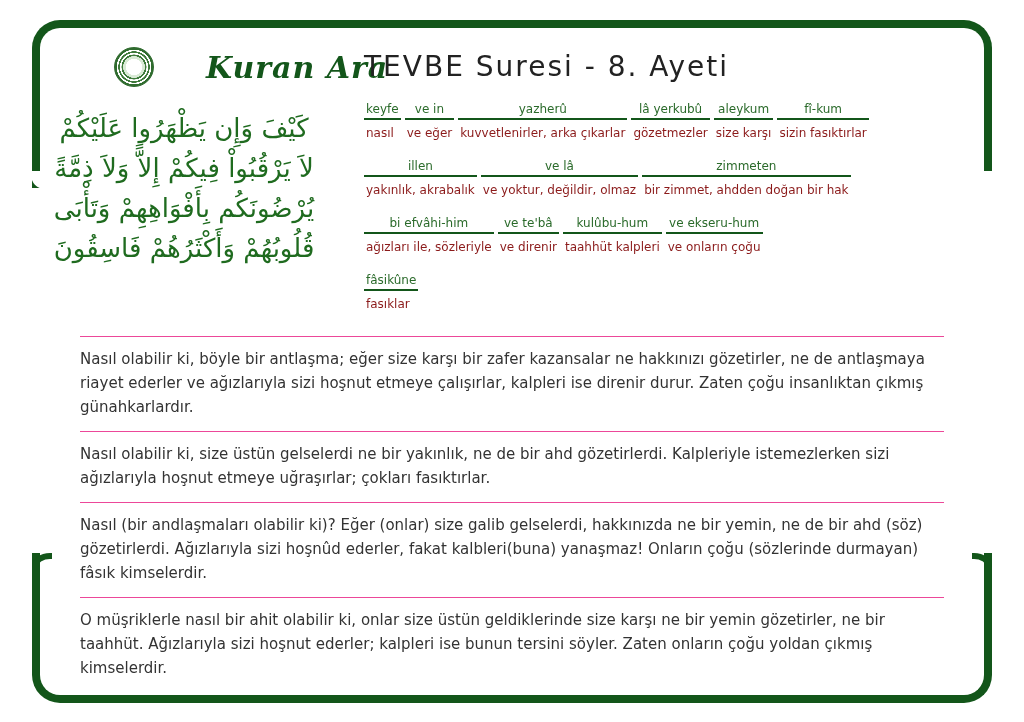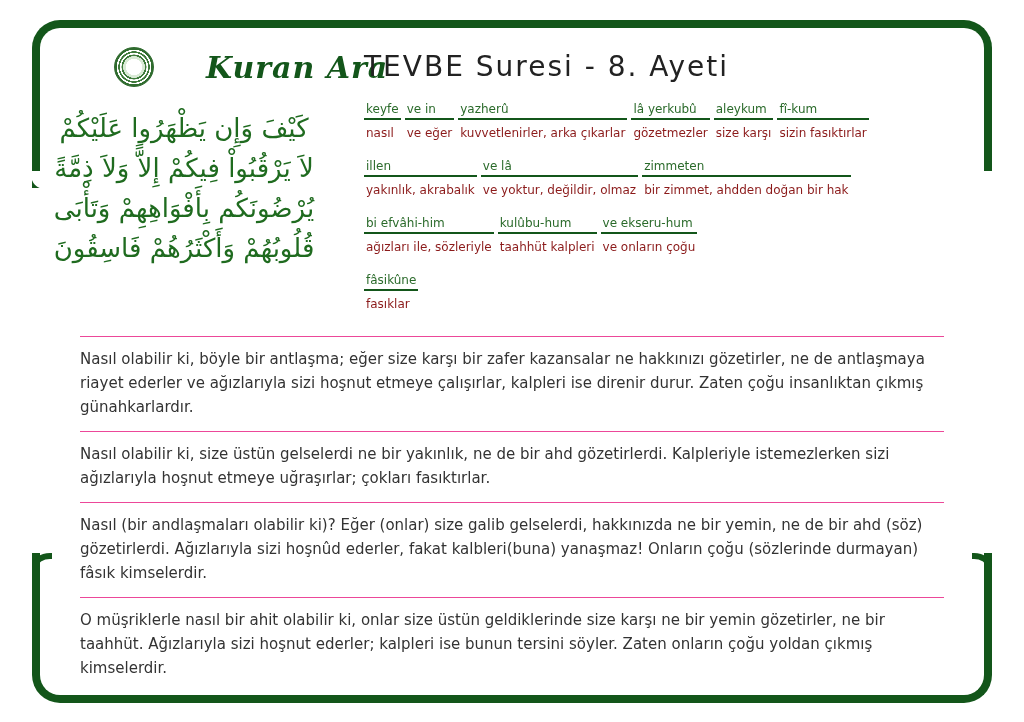--- a/index.html
+++ b/index.html
@@ -42,21 +42,21 @@
       font-family: "DejaVu Sans", sans-serif; font-size: 26px; line-height: 40px; color: #1f6b1f; }
 
     
     .title { position: absolute; left: 364px; top: 50px; font-size: 28px; letter-spacing: 2px; color: #222; }
 
     
     .words { position: absolute; left: 364px; top: 100px; width: 580px; }
     .word-row { display: flex; flex-wrap: nowrap; height: 57px; }
     .word { margin-right: 4px; margin-left: 0; }
     .word .tr { display: block; font-size: 12px; color: #2a6a2a; padding: 2px 2px 2px 2px;
-      border-bottom: 2px solid #13561a; line-height: 14px; }
+      border-bottom: 2px solid #13561a; line-height: 14px; text-align: center; }
     .word .mn { display: block; font-size: 12px; color: #8b1a1a; padding: 6px 2px 0 2px; line-height: 14px; white-space: nowrap; }
 
     
     .translations { position: absolute; left: 80px; top: 336px; width: 864px; }
     .tr-block { border-top: 1px solid #ec4899; padding: 10px 0 12px 0; font-size: 15px; line-height: 24px; color: #333; }
   </style>
 </head>
 <body>
 
 <div class="frame-top"></div>
@@ -116,20 +116,24 @@
         <span class="tr">zimmeten</span>
         <span class="mn">bir zimmet, ahdden doğan bir hak</span>
       </div>
   </div>
   <div class="word-row">
     <div class="word">
         <span class="tr">bi efvâhi-him</span>
         <span class="mn">ağızları ile, sözleriyle</span>
       </div>
     <div class="word">
+        <span class="tr">ve te'bâ</span>
+        <span class="mn">ve direnir</span>
+      </div>
+    <div class="word">
         <span class="tr">kulûbu-hum</span>
         <span class="mn">taahhüt kalpleri</span>
       </div>
     <div class="word">
         <span class="tr">ve ekseru-hum</span>
         <span class="mn">ve onların çoğu</span>
       </div>
   </div>
   <div class="word-row">
     <div class="word">

